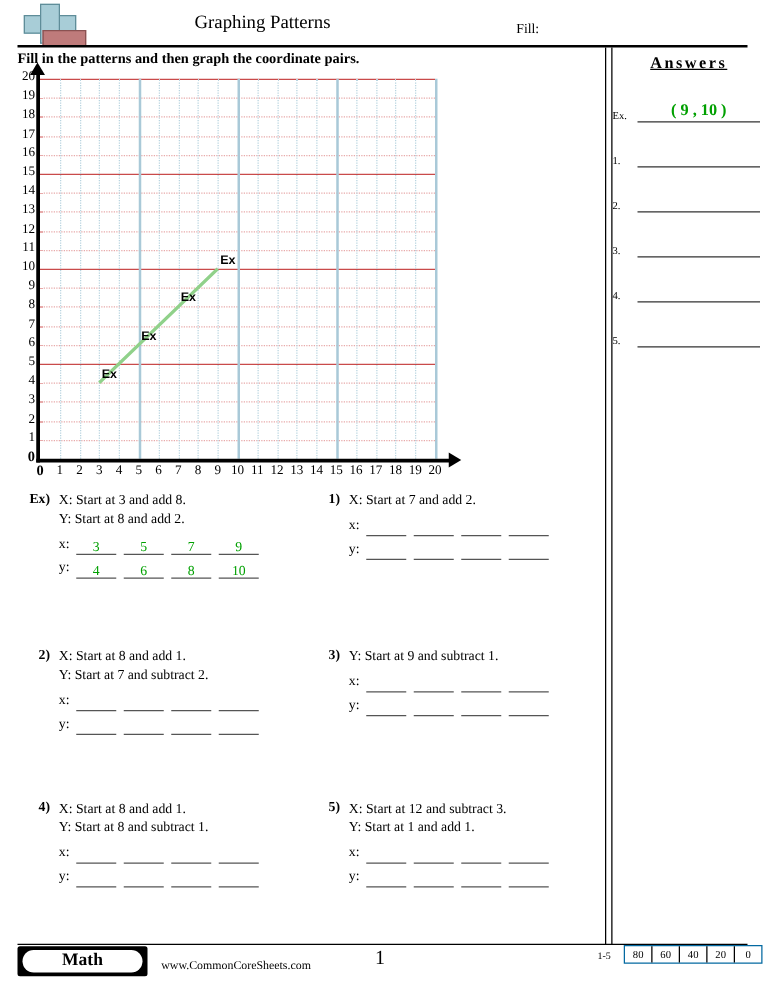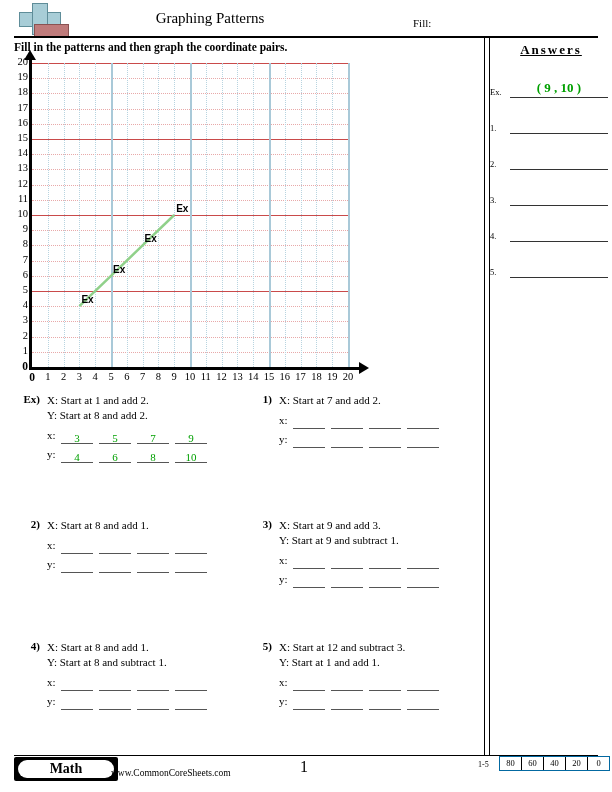--- a/index.html
+++ b/index.html
@@ -215,21 +215,21 @@
   #math-badge-inner {
     position: absolute; left: 4px; top: 3px;
     width: 96px; height: 18px;
     background: #fff;
     border-radius: 9px;
     text-align: center;
     font-size: 14px; font-weight: bold;
     line-height: 18px;
   }
   #site-url {
-    position: absolute; left: 111px; top: 768px;
+    position: absolute; left: 129px; top: 768px;
     font-size: 9.5px;
   }
   #page-num {
     position: absolute; left: 300px; top: 758px;
     font-size: 16px;
   }
   #score-range {
     position: absolute; left: 478px; top: 760px;
     font-size: 8px;
   }
@@ -394,21 +394,21 @@
     <div class="xlab" style="left: 324px;">20</div>
     <div class="pt-label" style="left: 65.4px; top: 236.2px;">Ex</div>
     <div class="pt-label" style="left: 97px; top: 205.8px;">Ex</div>
     <div class="pt-label" style="left: 128.6px; top: 175.4px;">Ex</div>
     <div class="pt-label" style="left: 160.2px; top: 145px;">Ex</div>
   </div>
 
 <div class="prob" style="left:14px; top:393px">
   <div class="prob-num">Ex)</div>
   <div class="prob-body">
-    <div class="prob-line">X: Start at 1 and add 2.</div>
+    <div class="prob-line">X: Start at 3 and add 8.</div>
     <div class="prob-line">Y: Start at 8 and add 2.</div>
     <div class="blank-row" style="margin-top:4px">
       <span class="blank-lbl">x:</span>
       <span class="blk" style="left:14px"></span>
       <span class="blk" style="left:52px"></span>
       <span class="blk" style="left:90px"></span>
       <span class="blk" style="left:128px"></span>
       <span class="blk-val" style="left:14px">3</span>
       <span class="blk-val" style="left:52px">5</span>
       <span class="blk-val" style="left:90px">7</span>
@@ -446,41 +446,41 @@
       <span class="blk" style="left:90px"></span>
       <span class="blk" style="left:128px"></span>
     </div>
   </div>
 </div>
 
 <div class="prob" style="left:14px; top:518px">
   <div class="prob-num">2)</div>
   <div class="prob-body">
     <div class="prob-line">X: Start at 8 and add 1.</div>
+    <div class="prob-line">Y: Start at 7 and subtract 2.</div>
     <div class="blank-row" style="margin-top:4px">
       <span class="blank-lbl">x:</span>
       <span class="blk" style="left:14px"></span>
       <span class="blk" style="left:52px"></span>
       <span class="blk" style="left:90px"></span>
       <span class="blk" style="left:128px"></span>
     </div>
     <div class="blank-row">
       <span class="blank-lbl">y:</span>
       <span class="blk" style="left:14px"></span>
       <span class="blk" style="left:52px"></span>
       <span class="blk" style="left:90px"></span>
       <span class="blk" style="left:128px"></span>
     </div>
   </div>
 </div>
 
 <div class="prob" style="left:246px; top:518px">
   <div class="prob-num">3)</div>
   <div class="prob-body">
-    <div class="prob-line">X: Start at 9 and add 3.</div>
     <div class="prob-line">Y: Start at 9 and subtract 1.</div>
     <div class="blank-row" style="margin-top:4px">
       <span class="blank-lbl">x:</span>
       <span class="blk" style="left:14px"></span>
       <span class="blk" style="left:52px"></span>
       <span class="blk" style="left:90px"></span>
       <span class="blk" style="left:128px"></span>
     </div>
     <div class="blank-row">
       <span class="blank-lbl">y:</span>

